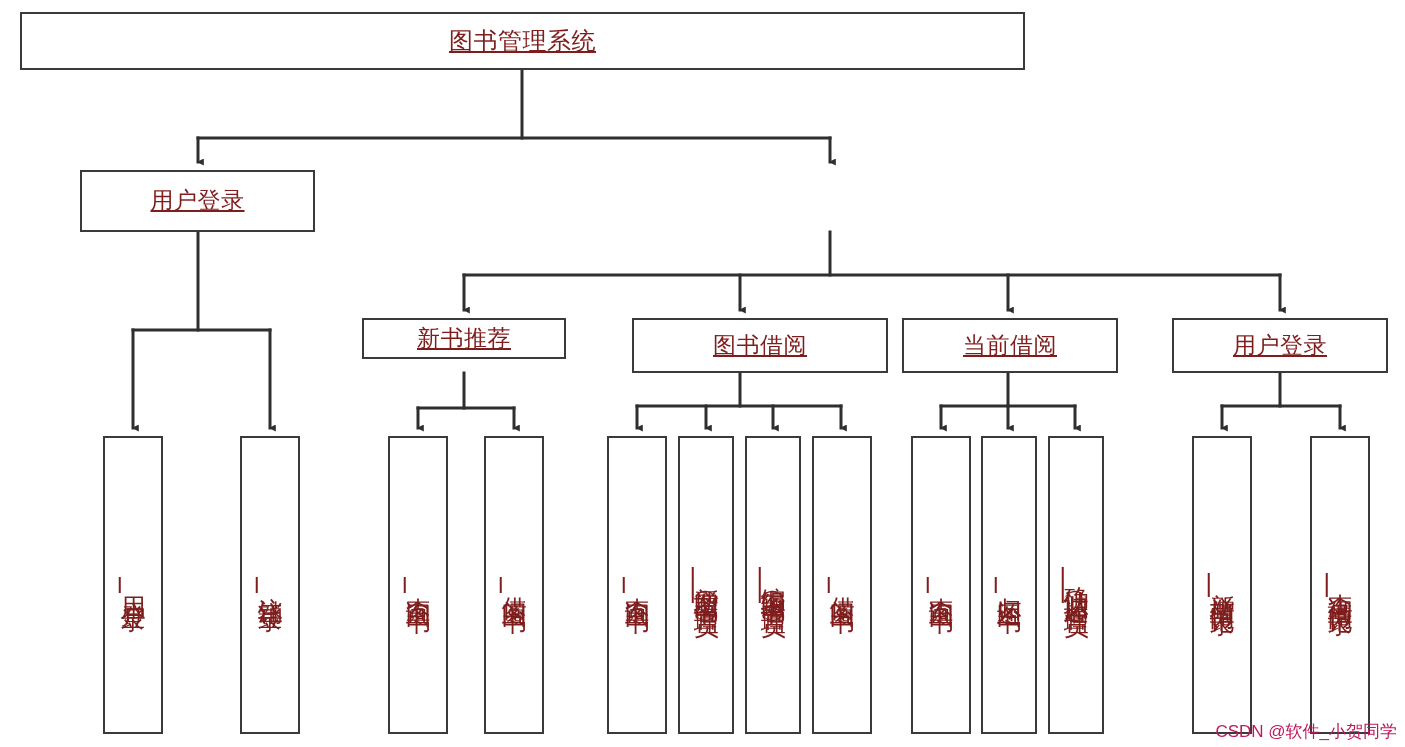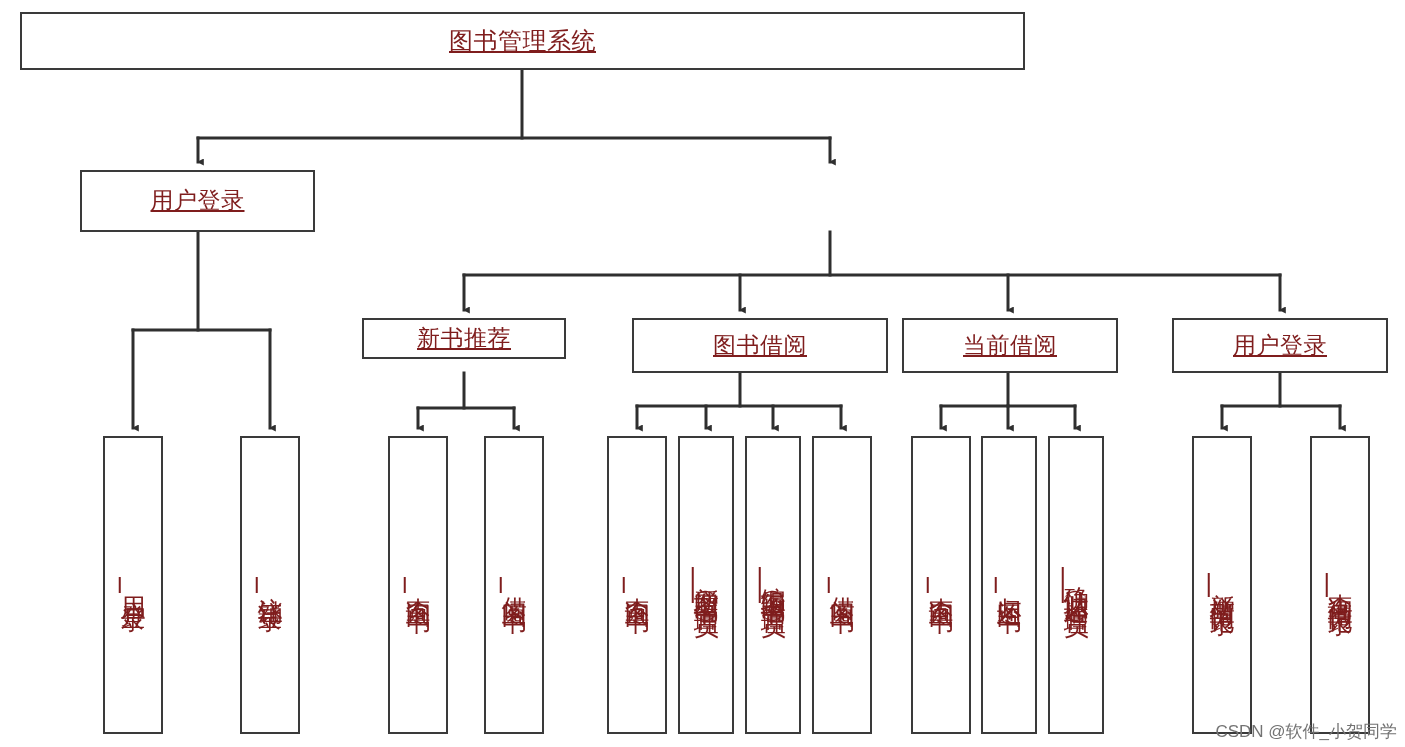--- a/index.html
+++ b/index.html
@@ -59,21 +59,21 @@
     line-height:1.18;
     letter-spacing:4px;
     max-height:100%;
     white-space:normal;
   }
   .watermark{
     position:absolute;
     right:8px;
     bottom:4px;
     font-size:17px;
-    color:#737373;
+    color:#be185d;
     z-index:5;
     white-space:nowrap;
     font-family:"Liberation Sans","DejaVu Sans",sans-serif;
   }
 </style>
 </head>
 <body>
 
 <div id="canvas">
 

